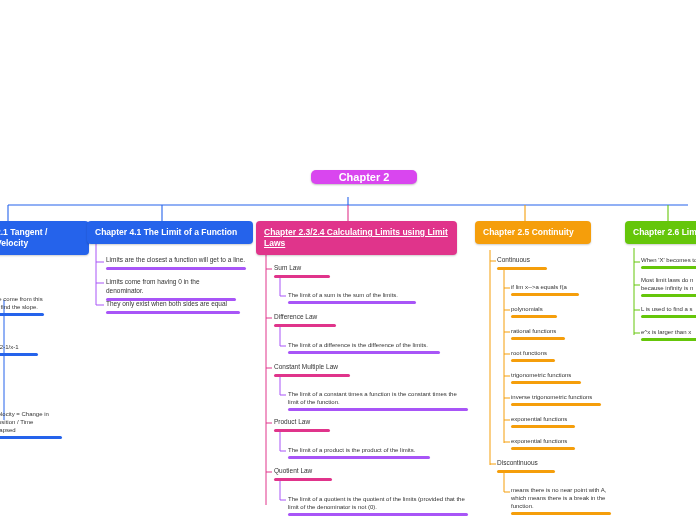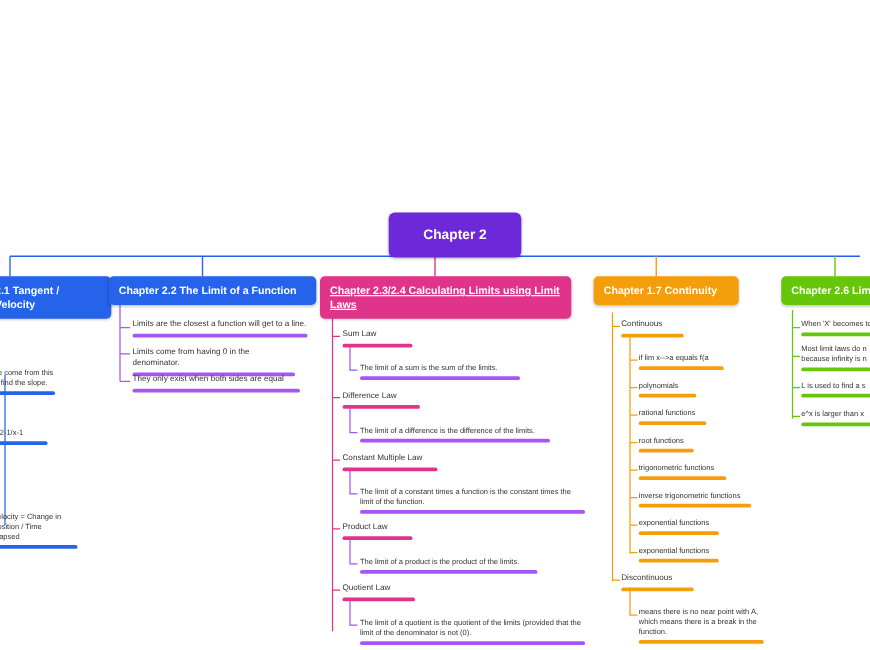--- a/index.html
+++ b/index.html
@@ -9,26 +9,26 @@
     font-family:"Liberation Sans", sans-serif;
     overflow:hidden;
     position:relative;
   }
   .canvas{position:absolute;inset:0;}
   svg.links{position:absolute;left:0;top:0;width:696px;height:520px;pointer-events:none;}
 
   
   .root{
     position:absolute;
-    background:#6d28d9;
+    background:#d946ef;
     color:#ffffff;
     border-radius:5px;
     font-size:11px;
     font-weight:bold;
-    padding:12px 16px;
+    padding:1px 16px;
     text-align:center;
     box-shadow:0 1px 2px rgba(0,0,0,.25);
   }
 
   
   .l1{
     position:absolute;
     border-radius:4px;
     color:#ffffff;
     font-size:8.5px;
@@ -122,21 +122,21 @@
   <div class="clip" style="left:-6px;top:343px;width:52px;">
     <span class="txt">x^2-1/x-1</span>
     <span class="bar" style="background:#2563eb;width:44px;"></span>
   </div>
   <div class="clip" style="left:-6px;top:410px;width:62px;">
     <span class="txt">Velocity = Change in Position / Time Elapsed</span>
     <span class="bar" style="background:#2563eb;width:68px;"></span>
   </div>
 
   <div class="l1" style="left:87px;top:221px;width:150px;background:#2563eb;">
-    <span>Chapter 2.2 The Limit of a Function</span>
+    <span>Chapter 4.1 The Limit of a Function</span>
   </div>
 
   <div class="l2" style="left:106px;top:256px;width:140px;">
     <span class="txt">Limits are the closest a function will get to a line.</span>
     <span class="bar" style="background:#a855f7;width:140px;"></span>
   </div>
   <div class="l2" style="left:106px;top:278px;width:130px;">
     <span class="txt">Limits come from having 0 in the denominator.</span>
     <span class="bar" style="background:#a855f7;width:130px;"></span>
   </div>
@@ -188,21 +188,21 @@
   <div class="l2" style="left:274px;top:467px;width:62px;">
     <span class="txt">Quotient Law</span>
     <span class="bar" style="background:#e0348b;width:58px;"></span>
   </div>
   <div class="l3" style="left:288px;top:495px;width:178px;">
     <span class="txt">The limit of a quotient is the quotient of the limits (provided that the limit of the denominator is not (0).</span>
     <span class="bar" style="background:#a855f7;width:180px;"></span>
   </div>
 
   <div class="l1" style="left:475px;top:221px;width:100px;background:#f59e0b;">
-    <span>Chapter 1.7 Continuity</span>
+    <span>Chapter 2.5 Continuity</span>
   </div>
 
   <div class="l2" style="left:497px;top:256px;width:56px;">
     <span class="txt">Continuous</span>
     <span class="bar" style="background:#f59e0b;width:50px;"></span>
   </div>
 
   <div class="l3" style="left:511px;top:283px;width:70px;">
     <span class="txt">if lim x--&gt;a equals f(a</span>
     <span class="bar" style="background:#f59e0b;width:68px;"></span>

